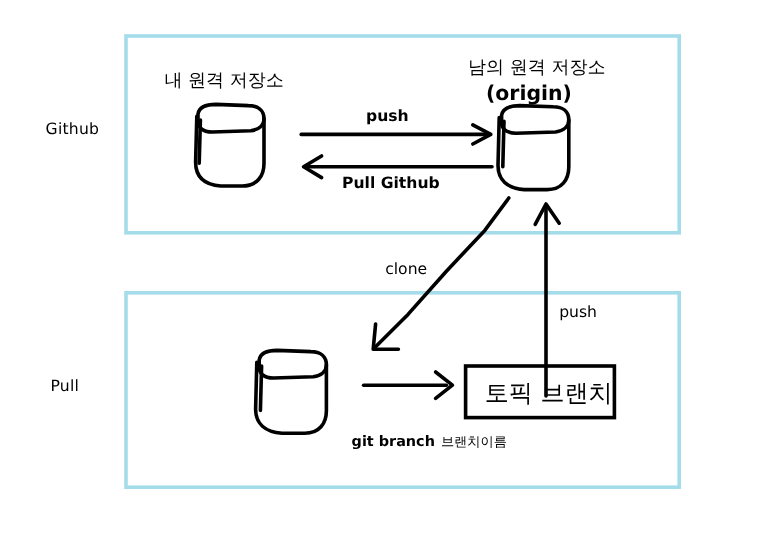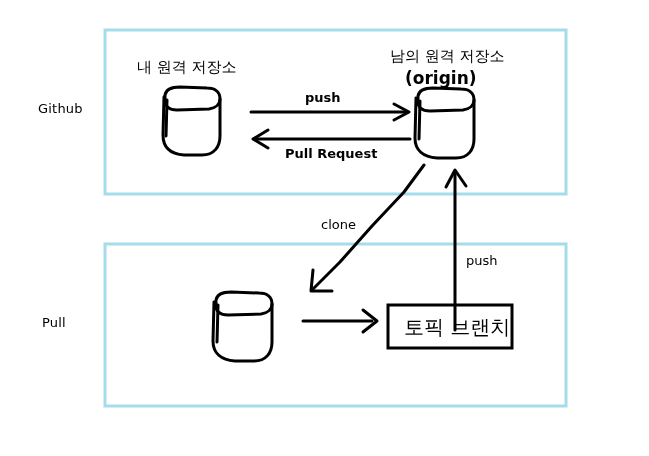--- a/index.html
+++ b/index.html
@@ -137,20 +137,21 @@
 
   <div class="txt repo-title" style="left:390px; top:49px;">남의 원격 저장소</div>
 
   <div class="txt repo-title-bold" style="left:405px; top:70px;">(origin)</div>
 
 
   <div class="txt box-label" style="left:404px; top:317px;">토픽 브랜치</div>
 
   <div class="txt edge-label" style="left:305px; top:91px;">push</div>
 
-  <div class="txt edge-label" style="left:285px; top:147px;">Pull Request</div>
+  <div class="txt edge-label" style="left:285px; top:147px;">Pull Github</div>
 
   <div class="txt edge-label-thin" style="left:321px; top:218px;">clone</div>
 
   <div class="txt edge-label-thin" style="left:466px; top:220px;margin-top:34px;">push</div>
 
+  <div class="txt cmd-label" style="left:293px; top:362px;"><span>git branch</span><span class="arg" style="margin-left:5px;">브랜치이름</span></div>
 
 </div>
 
 </body></html>

